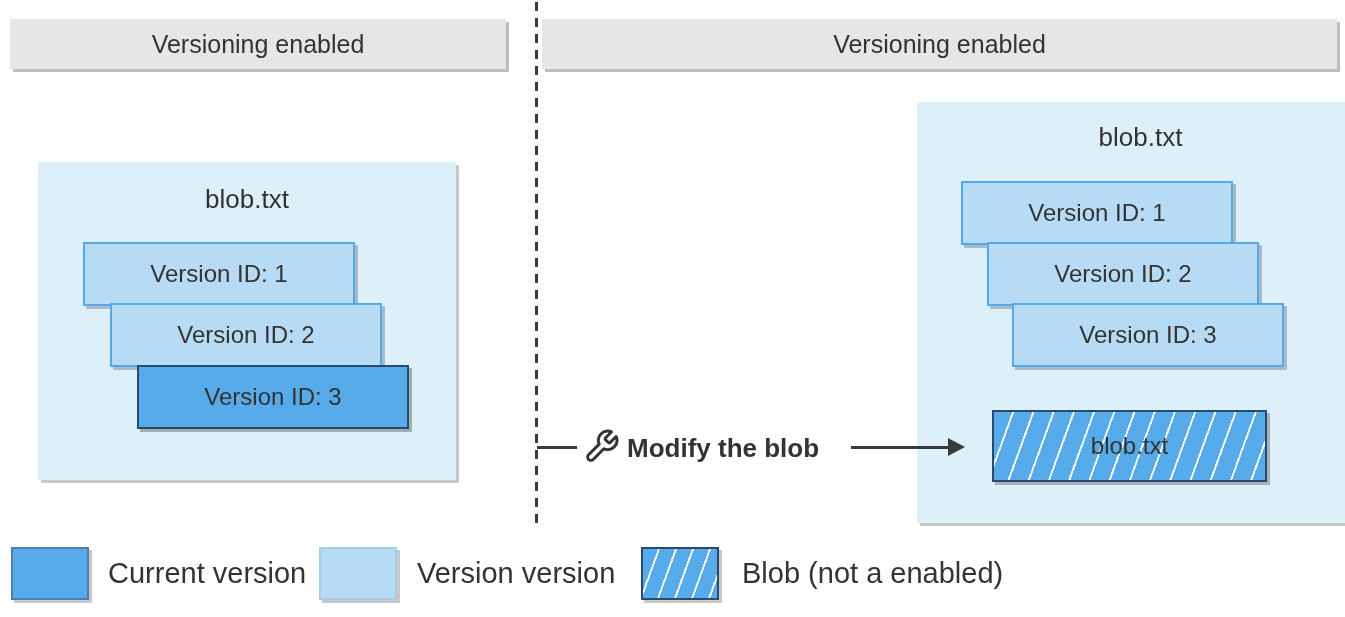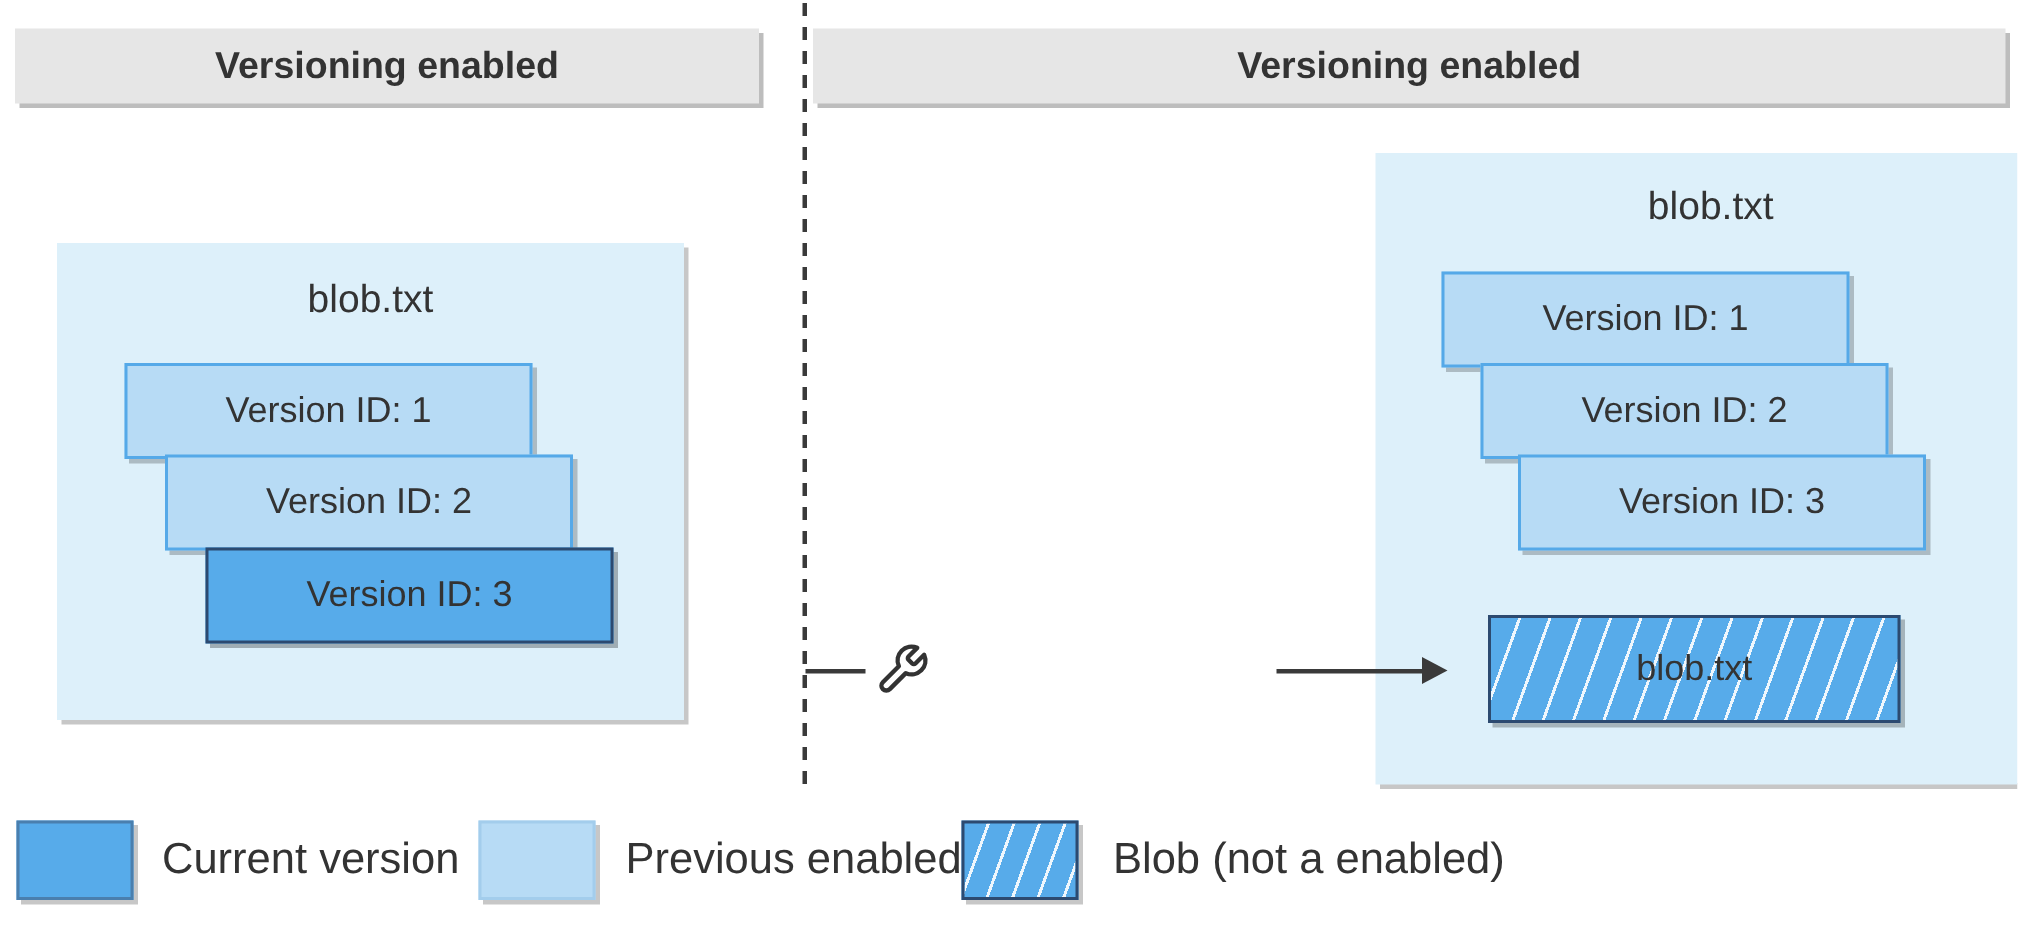--- a/index.html
+++ b/index.html
@@ -15,21 +15,21 @@
   }
   html,body{margin:0;padding:0;background:#fff;}
   .canvas{
     position:relative;width:1345px;height:617px;background:#ffffff;
     font-family:"Liberation Sans", sans-serif;color:var(--text);overflow:hidden;
   }
   .hdr{
     position:absolute;top:19px;height:50px;background:var(--header-bg);
     box-shadow:3px 3px 0 var(--shadow);
     display:flex;align-items:center;justify-content:center;
-    font-size:25px;font-weight:bold;color:var(--text);
+    font-size:25px;font-weight:normal;color:var(--text);
   }
   .hdr-left{left:10px;width:496px;}
   .hdr-right{left:542px;width:795px;}
   .divider{
     position:absolute;left:535px;top:2px;width:3px;height:523px;
     background:repeating-linear-gradient(to bottom,var(--line) 0px,var(--line) 9px,transparent 9px,transparent 16px);
   }
   .panel{
     position:absolute;background:var(--panel-bg);
     box-shadow:3px 3px 0 #c7c7c7;
@@ -126,25 +126,26 @@
     </div>
     <div class="vbox hatched" style="left:75px;top:308px;width:275px;height:72px;">
       <span>blob.txt</span>
     </div>
   </div>
 
   <div class="stub-line"></div>
   <svg class="wrench" viewBox="0 0 24 24">
     <path d="M14.7 6.3a1 1 0 0 0 0 1.4l1.6 1.6a1 1 0 0 0 1.4 0l3.77-3.77a6 6 0 0 1-7.94 7.94l-6.91 6.91a2.12 2.12 0 0 1-3-3l6.91-6.91a6 6 0 0 1 7.94-7.94l-3.76 3.76z" fill="none" stroke="#333333" stroke-width="1.9" stroke-linecap="round" stroke-linejoin="round"></path>
   </svg>
+  <div class="action-label">Modify the blob</div>
   <div class="arrow-line"></div>
   <div class="arrow-head"></div>
 
   <div class="legend-swatch sw-current"></div>
   <div class="legend-label ll-1">Current version</div>
 
   <div class="legend-swatch sw-previous"></div>
-  <div class="legend-label ll-2">Previous enabled</div>
+  <div class="legend-label ll-2">Version version</div>
 
   <div class="legend-swatch sw-blob"></div>
   <div class="legend-label ll-3">Blob (not a enabled)</div>
 
 </div>
 
 </body></html>

